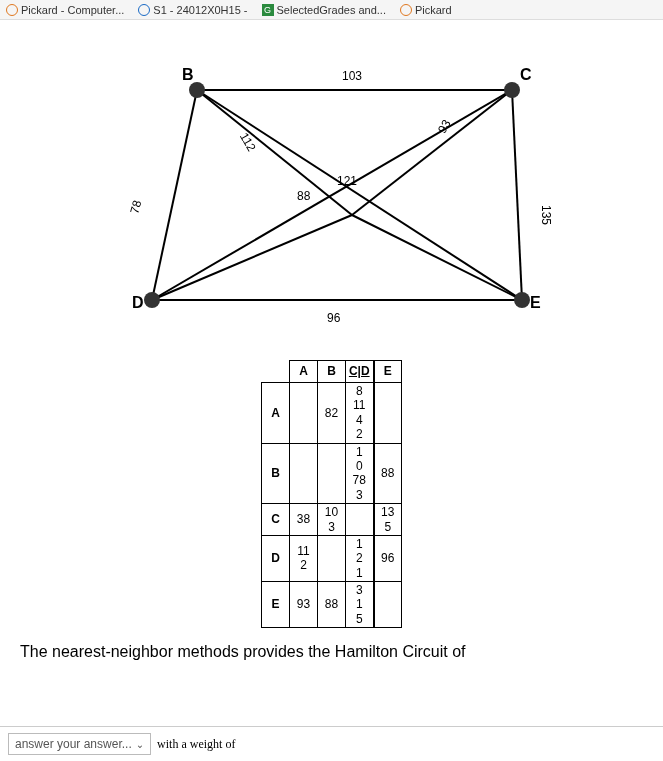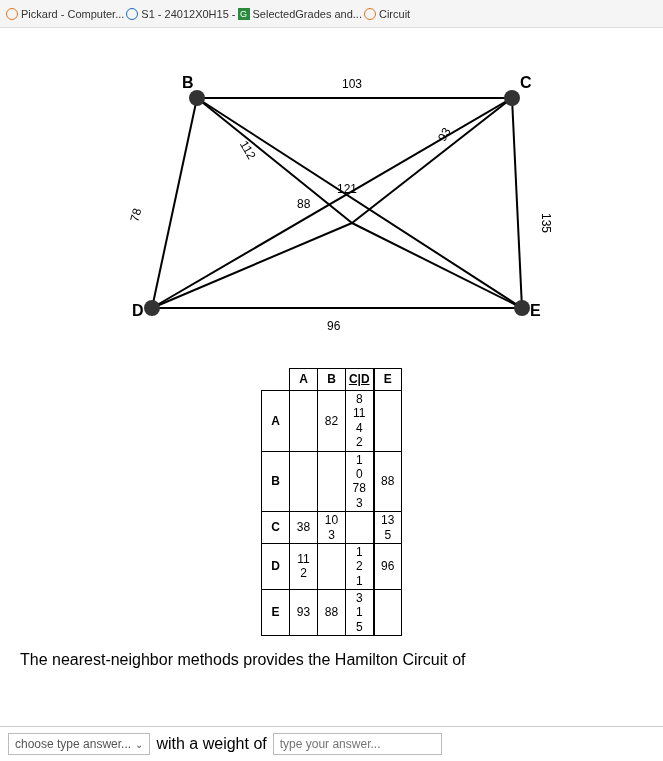--- a/index.html
+++ b/index.html
@@ -9,25 +9,25 @@
       font-family: Arial, sans-serif;
       font-size: 13px;
       background: #fff;
       overflow: hidden;
       position: relative;
     }
 
     
     .nav-bar {
       display: flex;
-      height: 28px;
+      height: 20px;
       background: #f5f5f5;
       border-bottom: 1px solid #ddd;
       padding: 0 6px;
-      gap: 2px;
+      gap: 14px;
       font-size: 11px;
     }
     .nav-item {
       display: flex;
       align-items: center;
       gap: 3px;
       color: #333;
     }
     .nav-icon-circle {
       width: 12px;
@@ -130,22 +130,23 @@
     }
     .answer-text-input {
       border: 1px solid #bbb;
       background: #fff;
       padding: 3px 6px;
       font-size: 12px;
       color: #999;
       min-width: 120px;
     }
     .with-weight-label {
-      font-size: 16px;
+      font-size: 12px;
       color: #000;
+      font-family: Liberation Serif, serif;
     }
     .chevron-icon { font-size: 10px; color: #555; }
   </style>
 </head>
 <body>
 
 <div class="nav-bar">
   <div class="nav-item">
     <span class="nav-icon-circle orange"></span>
     <span>Pickard - Computer...</span>
@@ -153,21 +154,21 @@
   <div class="nav-item">
     <span class="nav-icon-circle blue"></span>
     <span>S1 - 24012X0H15 -</span>
   </div>
   <div class="nav-item">
     <span style="width:12px;height:12px;background:#2a8a3e;display:inline-block;font-size:9px;color:#fff;line-height:12px;text-align:center;">G</span>
     <span>SelectedGrades and...</span>
   </div>
   <div class="nav-item">
     <span class="nav-icon-circle orange"></span>
-    <span>Circuit</span>
+    <span>Pickard</span>
   </div>
 </div>
 
 <div class="main-content">
 
   <div class="graph-container">
     <svg width="580" height="320">
 
       <line x1="155" y1="60" x2="470" y2="60" stroke="#000" stroke-width="2"></line>
 
@@ -274,18 +275,17 @@
   </div>
 
   <div class="bottom-text">
     <span>The nearest-neighbor methods provides the Hamilton Circuit of</span>
   </div>
 
 </div>
 
 <div class="answer-row">
   <div class="answer-dropdown">
-    <span>choose type answer...</span>
+    <span>answer your answer...</span>
     <span class="chevron-icon">⌄</span>
   </div>
   <span class="with-weight-label">with a weight of</span>
-  <input type="text" class="answer-text-input" placeholder="type your answer..." style="">
 </div>
 
 </body></html>

